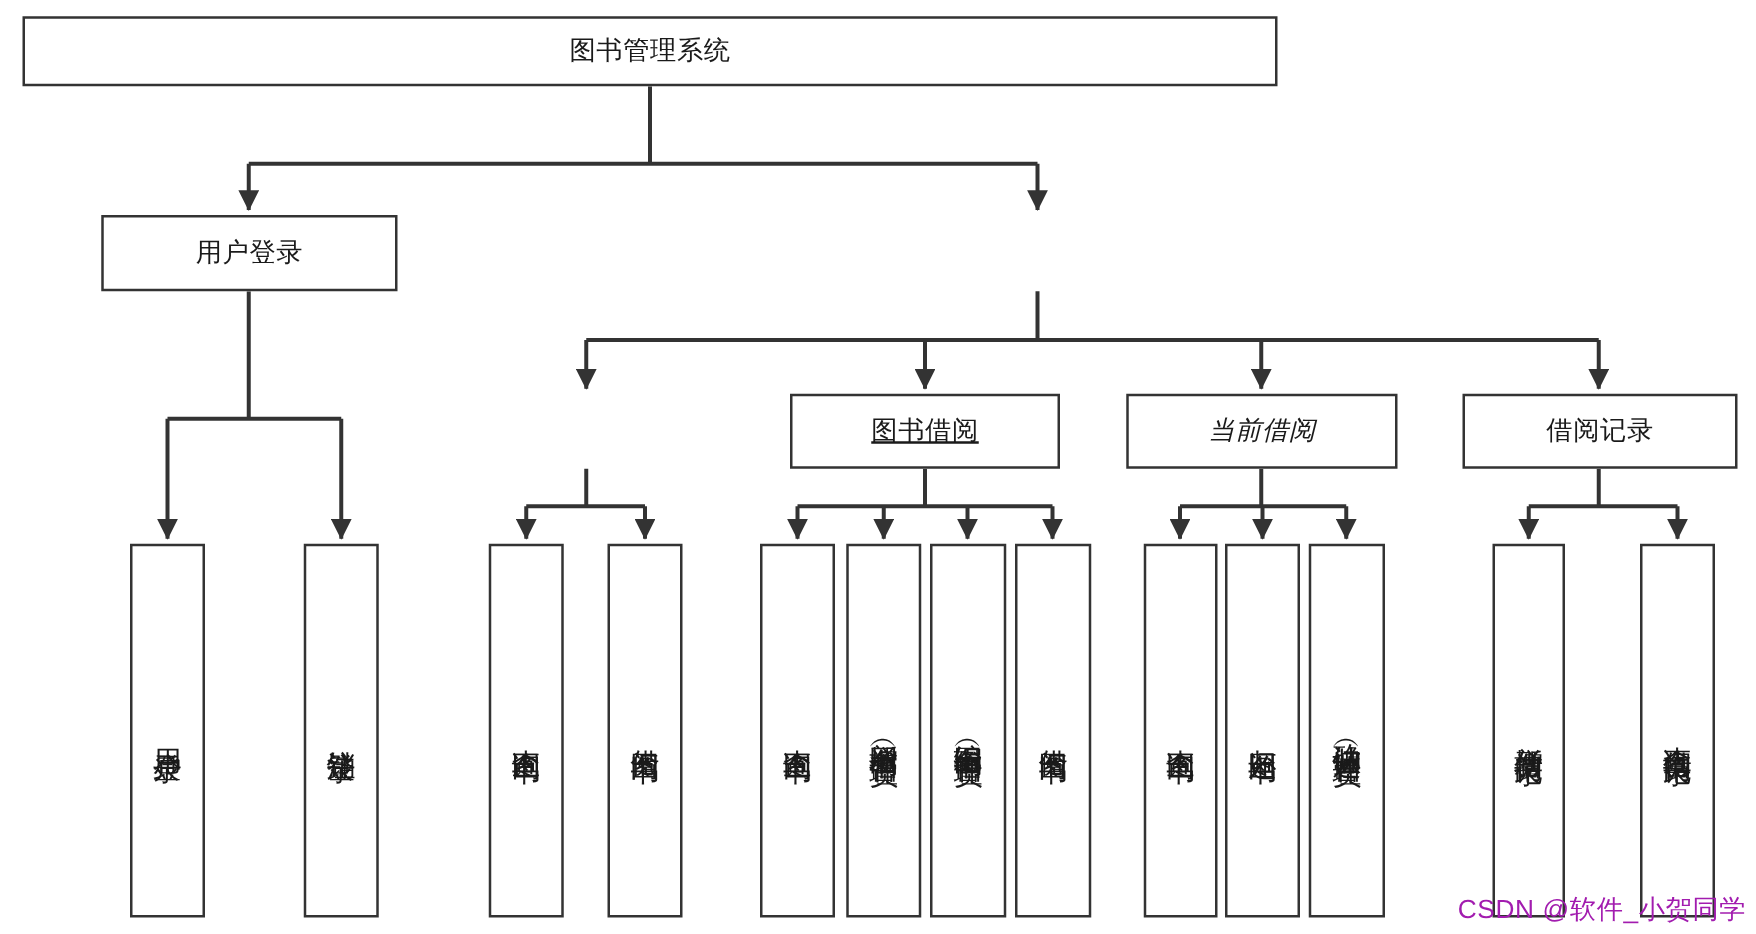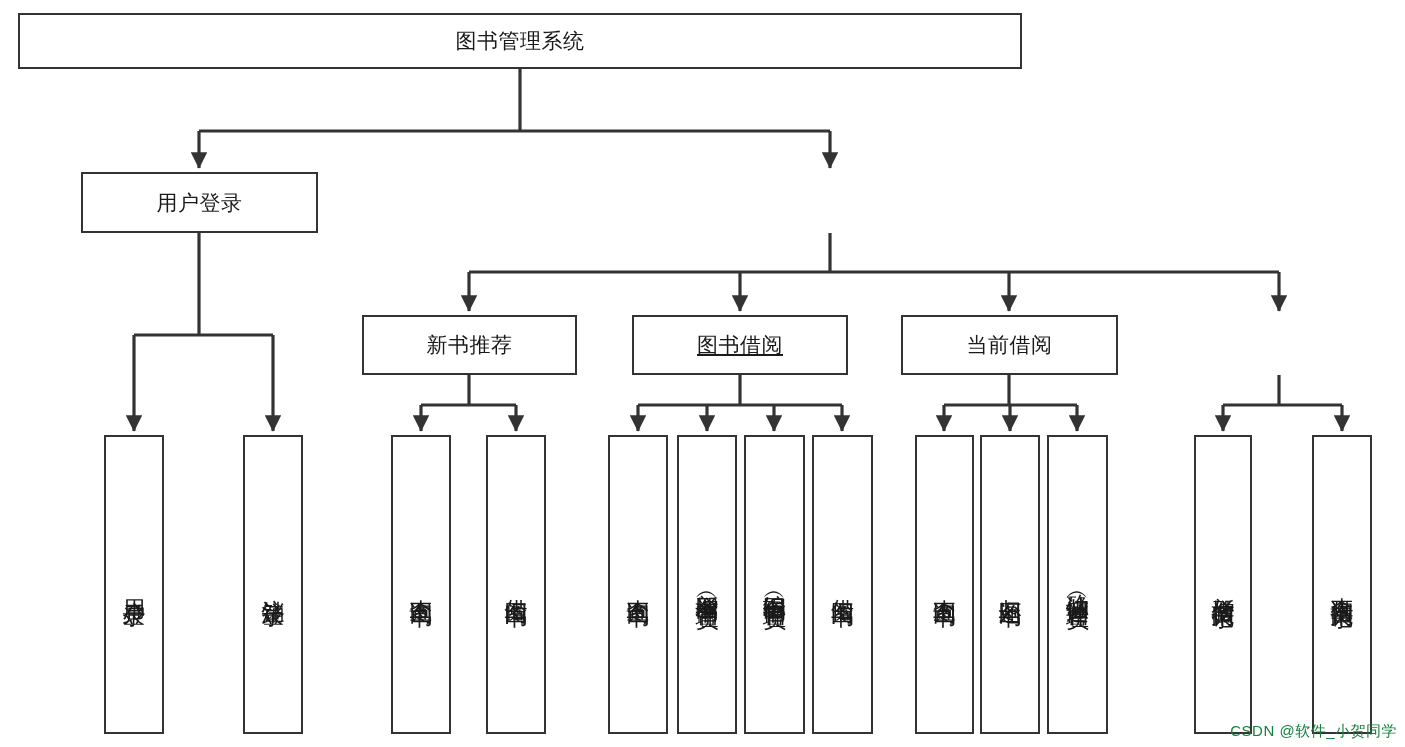--- a/index.html
+++ b/index.html
@@ -55,22 +55,22 @@
     text-orientation: upright;
     font-size: 23px;
     line-height: 1.08;
     letter-spacing: 2px;
     white-space: nowrap;
   }
   #watermark {
     position: absolute;
     right: 8px;
     bottom: 6px;
-    font-size: 15px;
-    color: #15803d;
+    font-size: 21px;
+    color: #a21caf;
     white-space: nowrap;
     letter-spacing: 0.5px;
     pointer-events: none;
   }
 </style>
 </head>
 <body>
 
 <div id="canvas">
 
@@ -127,28 +127,28 @@
   </svg>
 
   <div class="node horiz" style="left:18px; top:13px; width:1004px; height:56px;">
     <span class="label">图书管理系统</span>
   </div>
 
   <div class="node horiz" style="left:81px; top:172px; width:237px; height:61px;">
     <span class="label">用户登录</span>
   </div>
 
-  <div class="node horiz" style="left:362px; top:315px; width:215px; height:60px;">
-    <span class="label">新书推荐</span>
-  </div>
   <div class="node horiz" style="left:632px; top:315px; width:216px; height:60px;text-decoration:underline;">
     <span class="label">图书借阅</span>
   </div>
-  <div class="node horiz" style="left:901px; top:315px; width:217px; height:60px;">
+  <div class="node horiz" style="left:901px; top:315px; width:217px; height:60px;font-style:italic;">
     <span class="label">当前借阅</span>
+  </div>
+  <div class="node horiz" style="left:1170px; top:315px; width:220px; height:60px;">
+    <span class="label">借阅记录</span>
   </div>
 
   <div class="node vert" style="left:104px; top:435px; width:60px; height:299px;">
     <span class="label">用户登录</span>
   </div>
   <div class="node vert" style="left:243px; top:435px; width:60px; height:299px;">
     <span class="label">注销登录</span>
   </div>
 
   <div class="node vert" style="left:391px; top:435px; width:60px; height:299px;">

